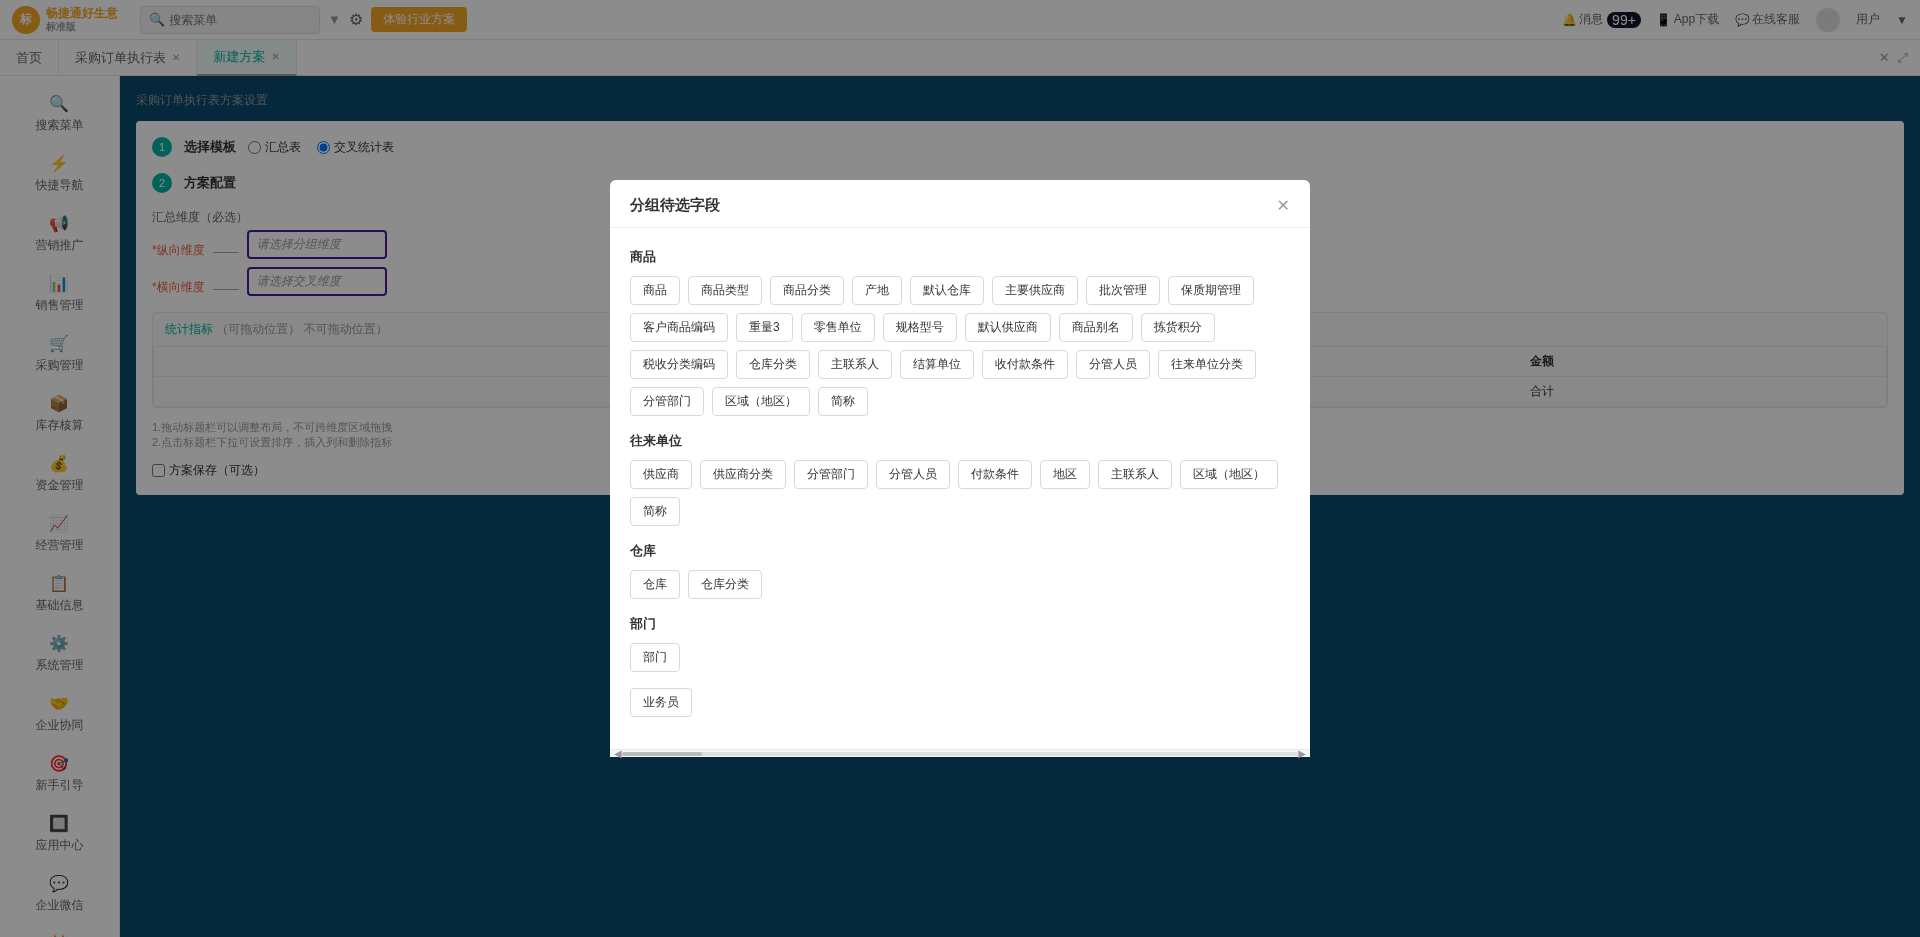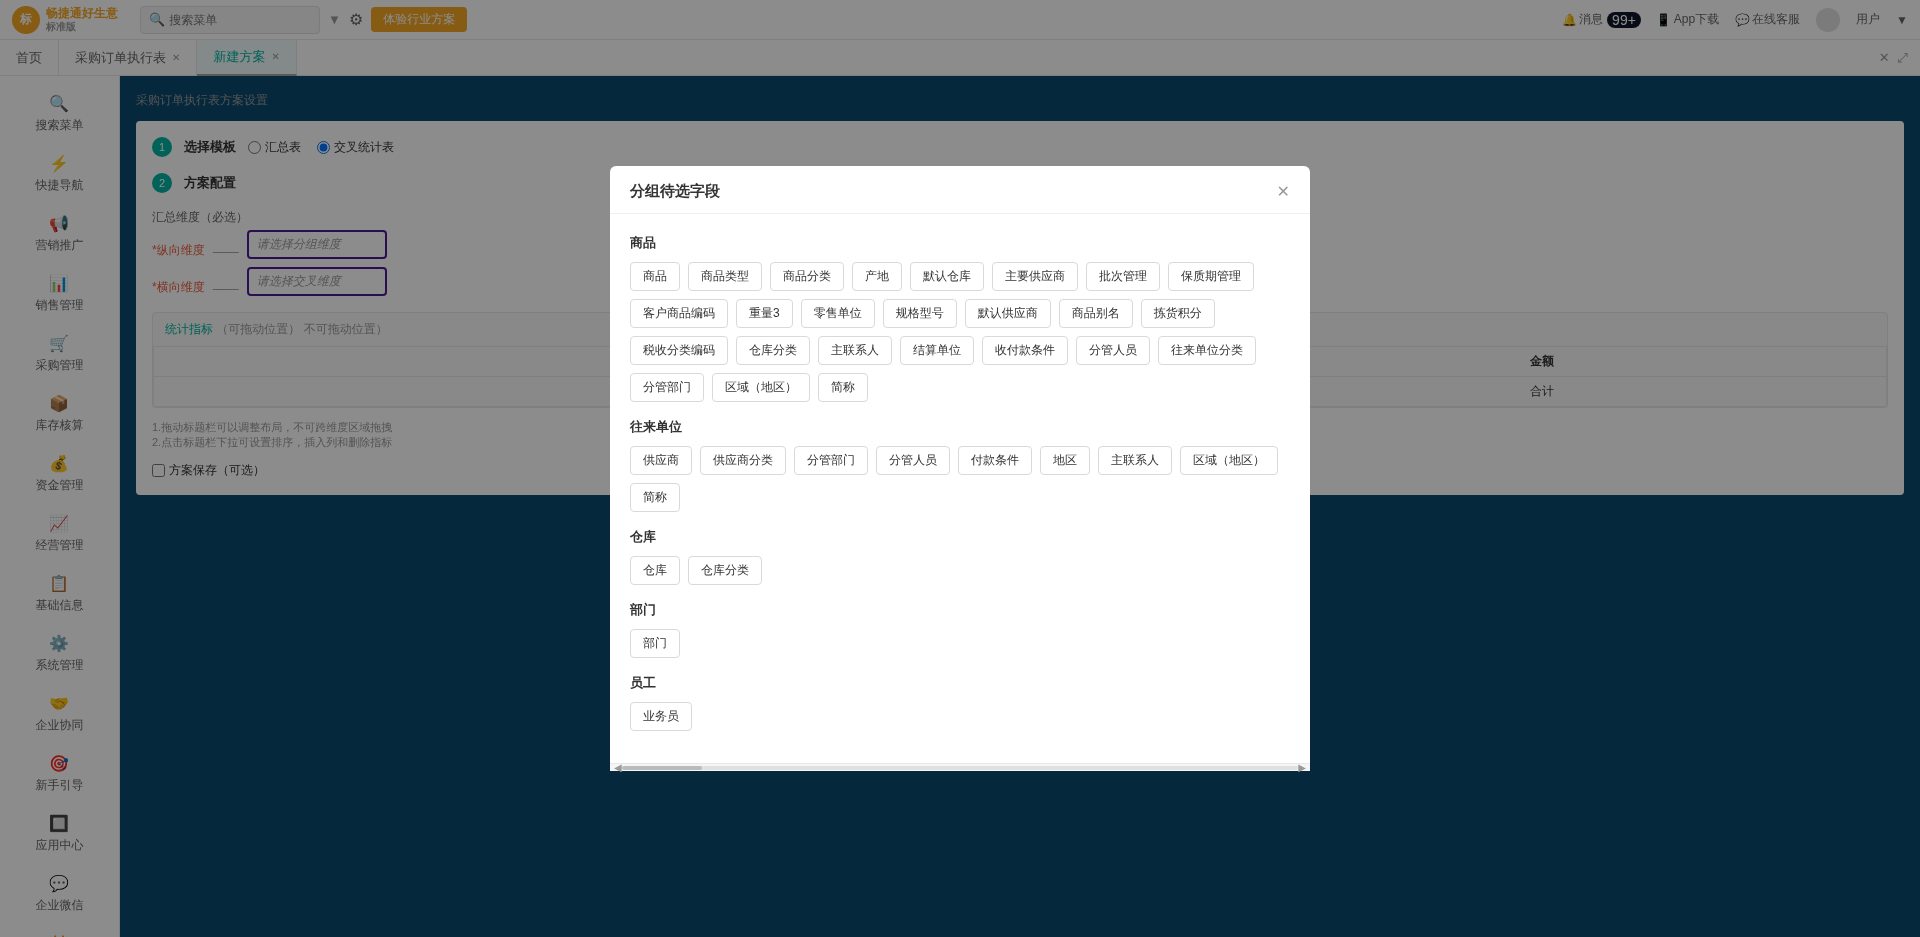--- a/index.html
+++ b/index.html
@@ -331,21 +331,20 @@
         </div>
         <div class="section-title">仓库</div>
         <div class="field-grid">
           <div class="field-tag">仓库</div>
           <div class="field-tag">仓库分类</div>
         </div>
         <div class="section-title">部门</div>
         <div class="field-grid">
           <div class="field-tag">部门</div>
         </div>
-        <div class="section-title">员工</div>
         <div class="field-grid">
           <div class="field-tag">业务员</div>
         </div>
       </div>
     <div class="dialog-hscroll">
       <span style="color:#999;font-size:10px;">◀</span>
       <div class="hscroll-track">
         <div class="hscroll-thumb"></div>
       </div>
       <span style="color:#999;font-size:10px;">▶</span>

